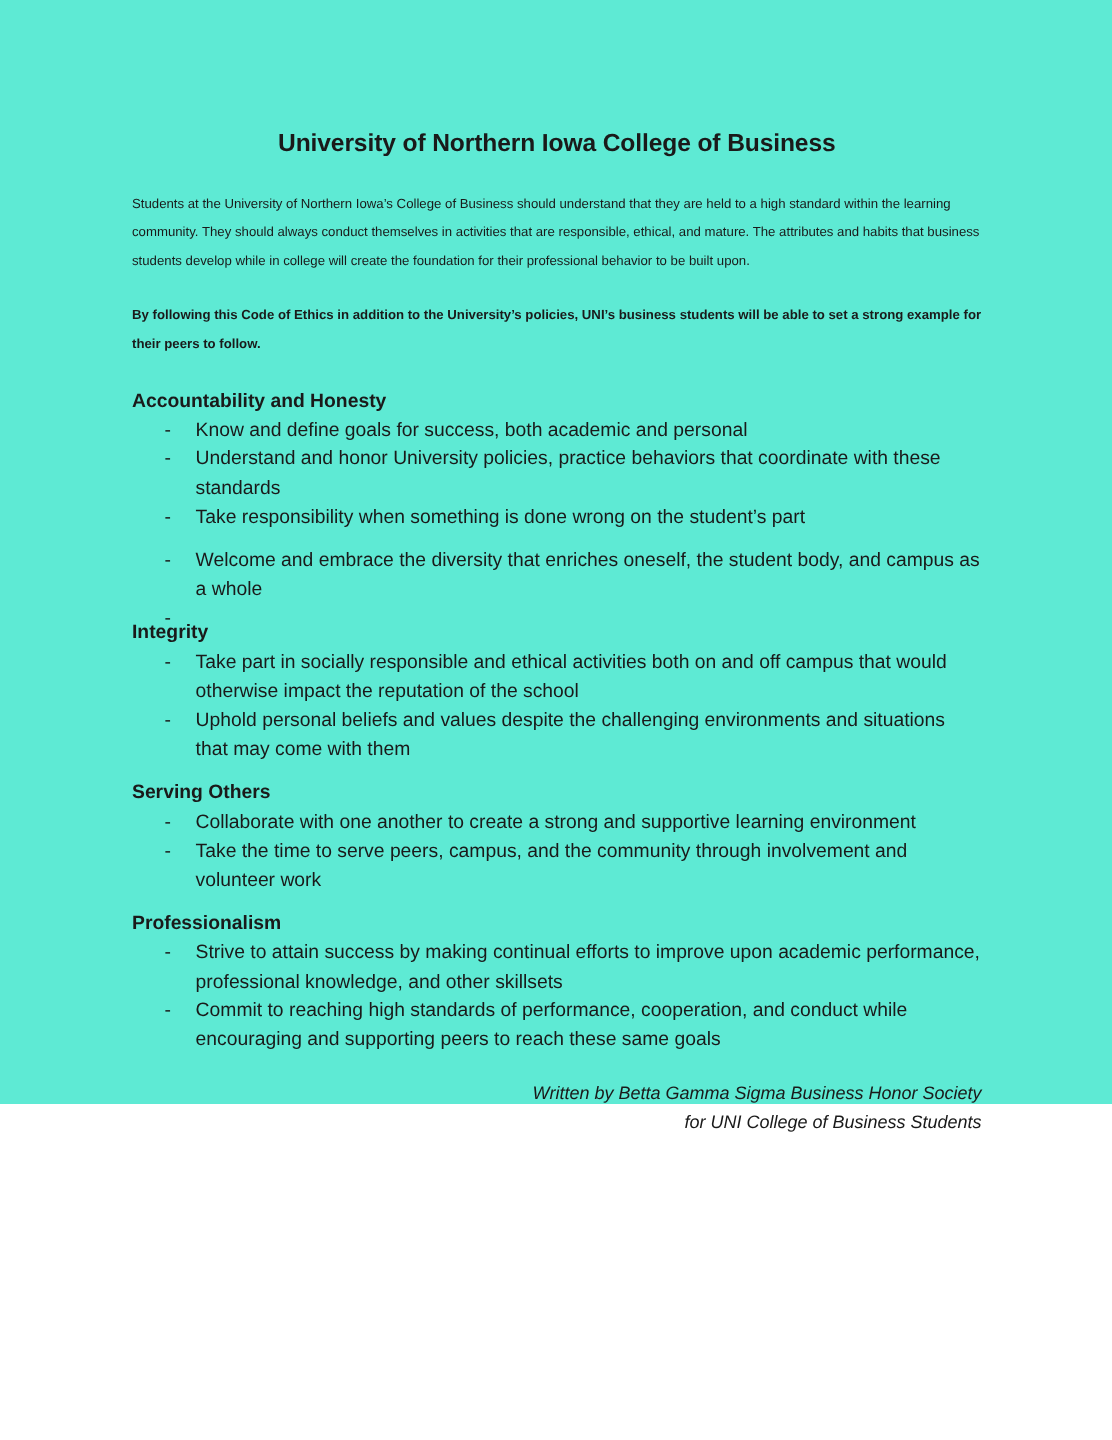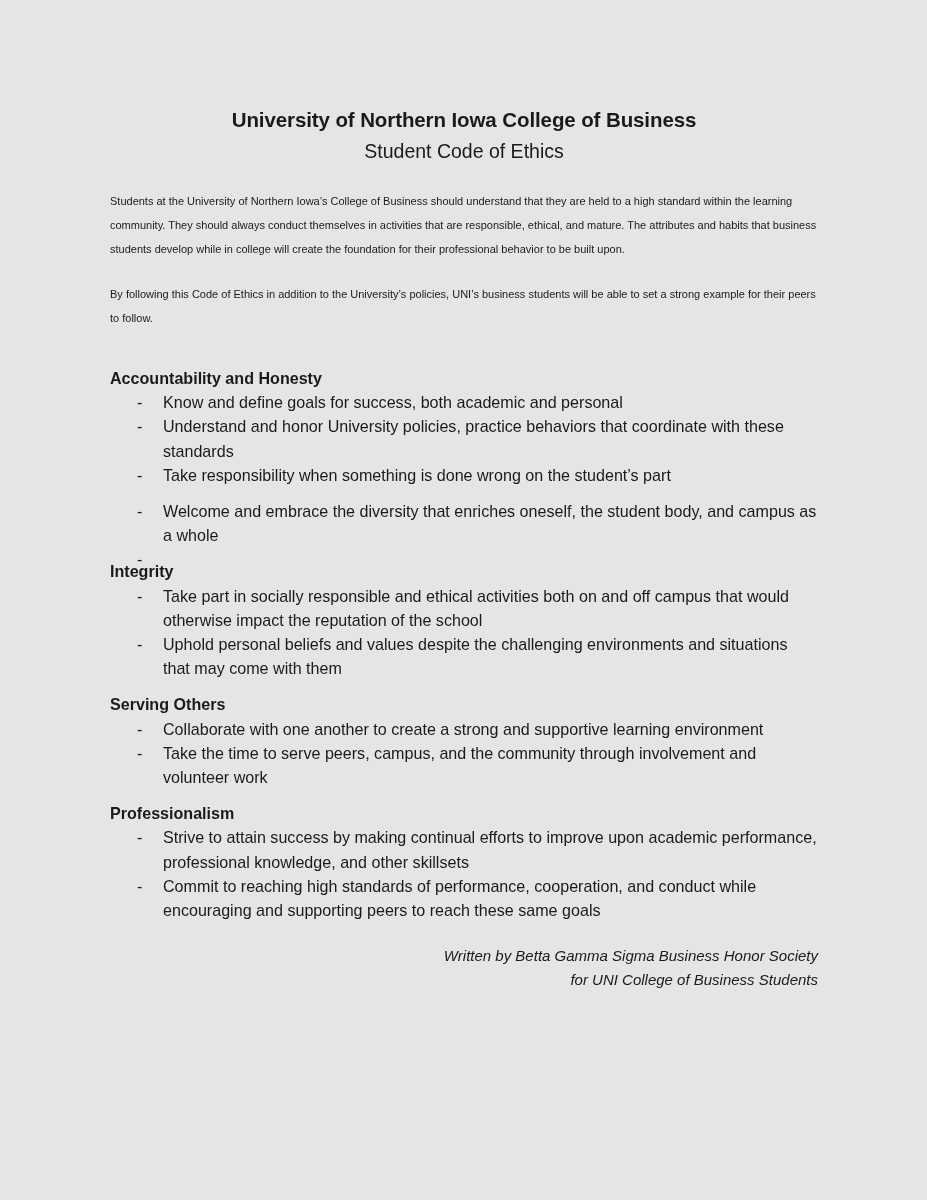--- a/index.html
+++ b/index.html
@@ -11,22 +11,22 @@
     width: 927px;
     height: 1200px;
     font-family: "Liberation Sans", sans-serif;
     color: #1a1a1a;
     -webkit-font-smoothing: antialiased;
   }
 
   .page {
     position: relative;
     width: 927px;
-    height: 1200px;
-    background: #e5e5e5;
+    height: 920px;
+    background: #5eead4;
     box-sizing: border-box;
     padding: 104px 109px 0 110px;
   }
 
   
   .title-block {
     text-align: center;
     margin: 0 0 22px 0;
   }
   .doc-title {
@@ -44,21 +44,22 @@
   }
 
   
   .para {
     font-size: 11px;
     line-height: 24.2px;
     margin: 0 0 20px 0;
     text-align: left;
   }
   .para.last-intro {
-    margin-bottom: 36px;
+    margin-bottom: 23px;
+    font-weight: bold;
   }
 
   
   .section {
     margin: 0 0 12px 0;
   }
   .section:last-of-type {
     margin-bottom: 0;
   }
   .section-heading {
@@ -99,21 +100,20 @@
     display: block;
   }
 </style>
 </head>
 <body>
 
 <div class="page">
 
   <div class="title-block">
     <h1 class="doc-title">University of Northern Iowa College of Business</h1>
-    <h2 class="doc-subtitle">Student Code of Ethics</h2>
   </div>
 
   <div>
     <p class="para">Students at the University of Northern Iowa’s College of Business should understand that they are held to a high standard within the learning community. They should always conduct themselves in activities that are responsible, ethical, and mature. The attributes and habits that business students develop while in college will create the foundation for their professional behavior to be built upon.</p>
     <p class="para last-intro">By following this Code of Ethics in addition to the University’s policies, UNI’s business students will be able to set a strong example for their peers to follow.</p>
   </div>
 
   <div>
 
     <section class="section">

